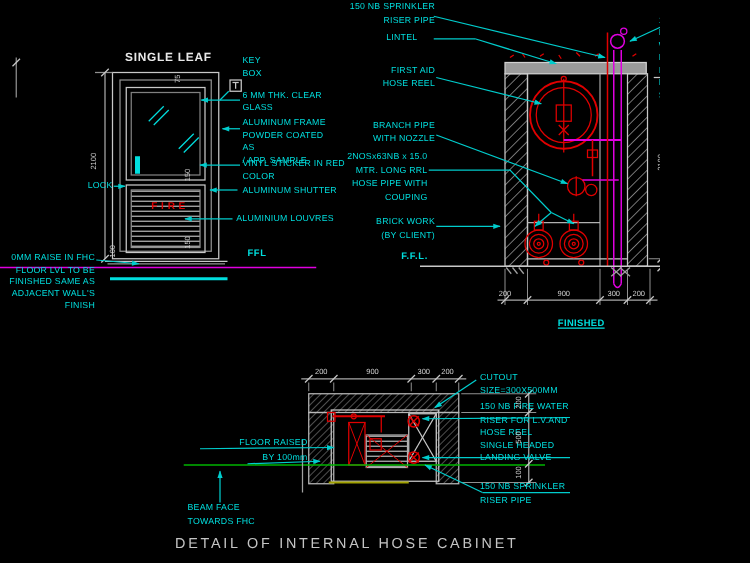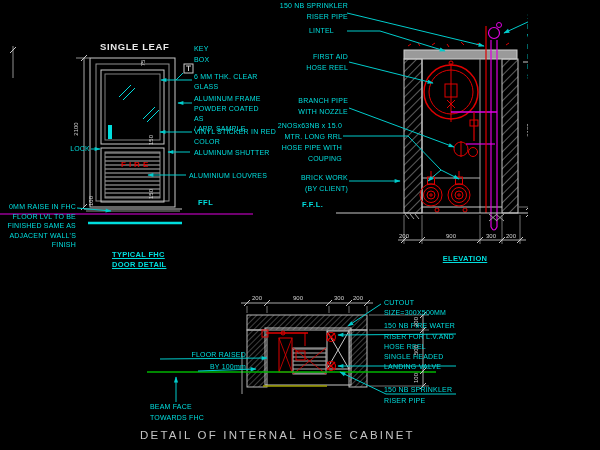--- a/index.html
+++ b/index.html
@@ -297,22 +297,20 @@
   <div class="lbl" style="left:194px;top:148px">ALUMINUM SHUTTER</div>
   <div class="lbl" style="left:189px;top:171px">ALUMINIUM LOUVRES</div>
   <div class="lbl r" style="left:64px;top:144px;width:26px">LOCK</div>
   <div class="lbl r" style="left:0px;top:202px;width:76px;line-height:9.5px">0MM RAISE IN FHC
 FLOOR LVL TO BE
 FINISHED SAME AS
 ADJACENT WALL'S
 FINISH</div>
   <div class="ffl" style="left:198px;top:198px">FFL</div>
   <div class="fire" style="left:121px;top:124px">FIRE</div>
-  <div class="lbl ttl" style="left:112px;top:250px">TYPICAL FHC
-DOOR DETAIL</div>
   <div class="dim rot" style="left:60px;top:125px;width:32px">2100</div>
   <div class="dim rot" style="left:137px;top:59px;width:12px">75</div>
   <div class="dim rot" style="left:143px;top:136px;width:16px">150</div>
   <div class="dim rot" style="left:143px;top:190px;width:16px">150</div>
   <div class="dim rot" style="left:83px;top:197px;width:16px">100</div>
 
   <div class="lbl r lh11" style="left:258px;top:0px;width:90px">150 NB SPRINKLER
 RISER PIPE</div>
   <div class="lbl" style="left:309px;top:26px">LINTEL</div>
   <div class="lbl" style="left:527px;top:12px">150 NB WET RISER
@@ -320,22 +318,22 @@
   <div class="lbl r lh11" style="left:300px;top:51px;width:48px">FIRST AID
 HOSE REEL</div>
   <div class="lbl r lh11" style="left:294px;top:95px;width:54px">BRANCH PIPE
 WITH NOZZLE</div>
   <div class="lbl r lh11" style="left:262px;top:120px;width:80px">2NOSx63NB x 15.0
 MTR. LONG RRL
 HOSE PIPE WITH
 COUPING</div>
   <div class="lbl r lh11" style="left:294px;top:172px;width:54px">BRICK WORK
 (BY CLIENT)</div>
-  <div class="ffl" style="left:302px;top:200px">F.F.L.</div>
-  <div class="lbl ttl c" style="left:425px;top:254px;width:80px">ELEVATION</div>
+  <div class="ffl" style="left:321px;top:200px">F.F.L.</div>
+  <div class="lbl ttl c" style="left:425px;top:254px;width:80px">FINISHED</div>
   <div class="dim" style="left:395px;top:232px;width:18px">200</div>
   <div class="dim" style="left:437px;top:232px;width:28px">900</div>
   <div class="dim" style="left:481px;top:232px;width:20px">300</div>
   <div class="dim" style="left:502px;top:232px;width:18px">200</div>
   <div class="dim rot" style="left:513px;top:126px;width:32px">2100</div>
   <div class="dim rot" style="left:529px;top:203px;width:16px">100</div>
 
   <div class="lbl" style="left:384px;top:298px">CUTOUT
 SIZE=300X500MM</div>
   <div class="lbl" style="left:384px;top:321px;line-height:10.5px">150 NB FIRE WATER

